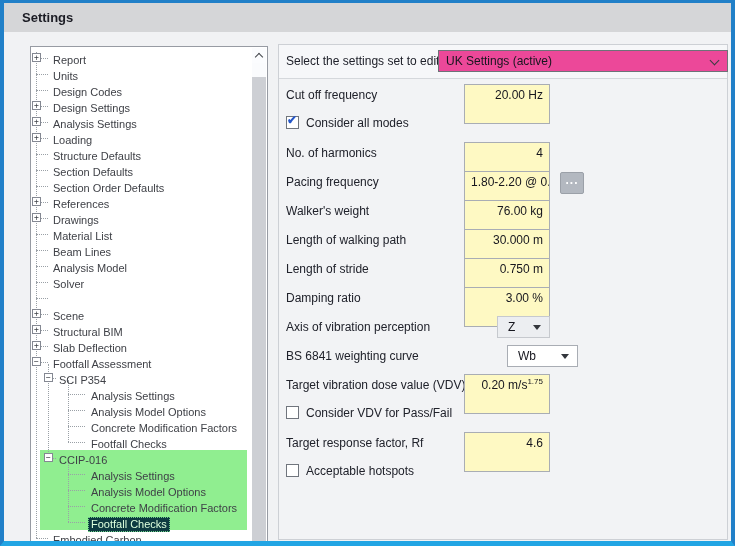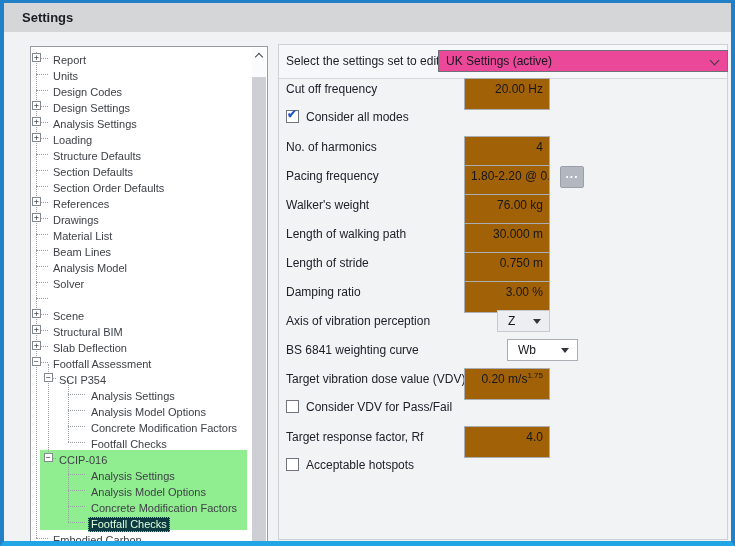--- a/index.html
+++ b/index.html
@@ -40,24 +40,24 @@
   #right-panel{position:absolute;left:274px;top:41px;width:450px;height:496px;box-sizing:border-box;
       background:#f2f3f5;border:1px solid #cdd0d5;}
   #form-header{position:absolute;left:0;top:0;right:0;height:33px;background:#f6f7f9;
       border-bottom:1px solid #d5d8dc;}
   #header-label{position:absolute;left:7px;top:0;line-height:33px;font-size:12px;color:#20222b;}
   #settings-combo{position:absolute;left:159px;top:5px;width:290px;height:22px;box-sizing:border-box;
       background:#ec4899;border:1px solid #6e7278;font-size:12px;color:#16161e;}
   #settings-combo .combo-text{position:absolute;left:7px;top:0;line-height:20px;}
   .chev-down{position:absolute;right:9px;top:6px;width:6px;height:6px;
       border-right:1px solid #3a3d42;border-bottom:1px solid #3a3d42;transform:rotate(45deg);}
-  #form-rows{position:absolute;left:0;top:33px;right:0;bottom:0;}
+  #form-rows{position:absolute;left:0;top:33px;right:0;bottom:0;padding-top:6px;}
   .form-row{position:relative;height:22px;margin:0 0 7px 7px;}
   .f-label{position:absolute;left:0;top:0;line-height:22px;font-size:12px;color:#20222b;}
-  .box{position:absolute;left:178px;top:0;width:86px;height:32px;box-sizing:border-box;background:#a16207;
+  .box{position:absolute;left:178px;top:0;width:86px;height:40px;box-sizing:border-box;background:#fef9c3;
       border:1px solid #a9adb4;font-size:12px;color:#16161e;text-align:right;line-height:20px;
       padding:0 6px;white-space:nowrap;overflow:hidden;}
   .box sup{font-size:8px;vertical-align:5px;line-height:0;}
   .dots-btn{position:absolute;left:274px;top:1px;width:24px;height:22px;box-sizing:border-box;
       background:#b3b8c0;border:1px solid #9ba0a8;border-radius:2px;color:#ffffff;font-weight:bold;
       text-align:center;line-height:14px;font-size:12px;letter-spacing:1px;}
   .sel-box{position:absolute;top:0;height:22px;box-sizing:border-box;font-size:12px;color:#16161e;}
   .sel-white{left:193px;width:71px;background:#fff;border:1px solid #a9adb4;margin-left:28px;}
   .sel-gray{left:211px;width:53px;background:#eceef1;border:1px solid #c6c9ce;}
   .sel-box .sel-text{position:absolute;left:10px;top:0;line-height:20px;}
@@ -184,21 +184,21 @@
         <div class="form-row">
           <span class="f-label">Target vibration dose value (VDV)</span>
           <span class="box"><span>0.20 m/s</span><sup>1.75</sup></span>
         </div>
         <div class="form-row">
           <span class="cb"></span>
           <span class="cb-label">Consider VDV for Pass/Fail</span>
         </div>
         <div class="form-row">
           <span class="f-label">Target response factor, Rf</span>
-          <span class="box">4.0</span>
+          <span class="box">4.6</span>
         </div>
         <div class="form-row">
           <span class="cb"></span>
           <span class="cb-label">Acceptable hotspots</span>
         </div>
       </div>
   </div>
 </div>
 
 </body></html>

